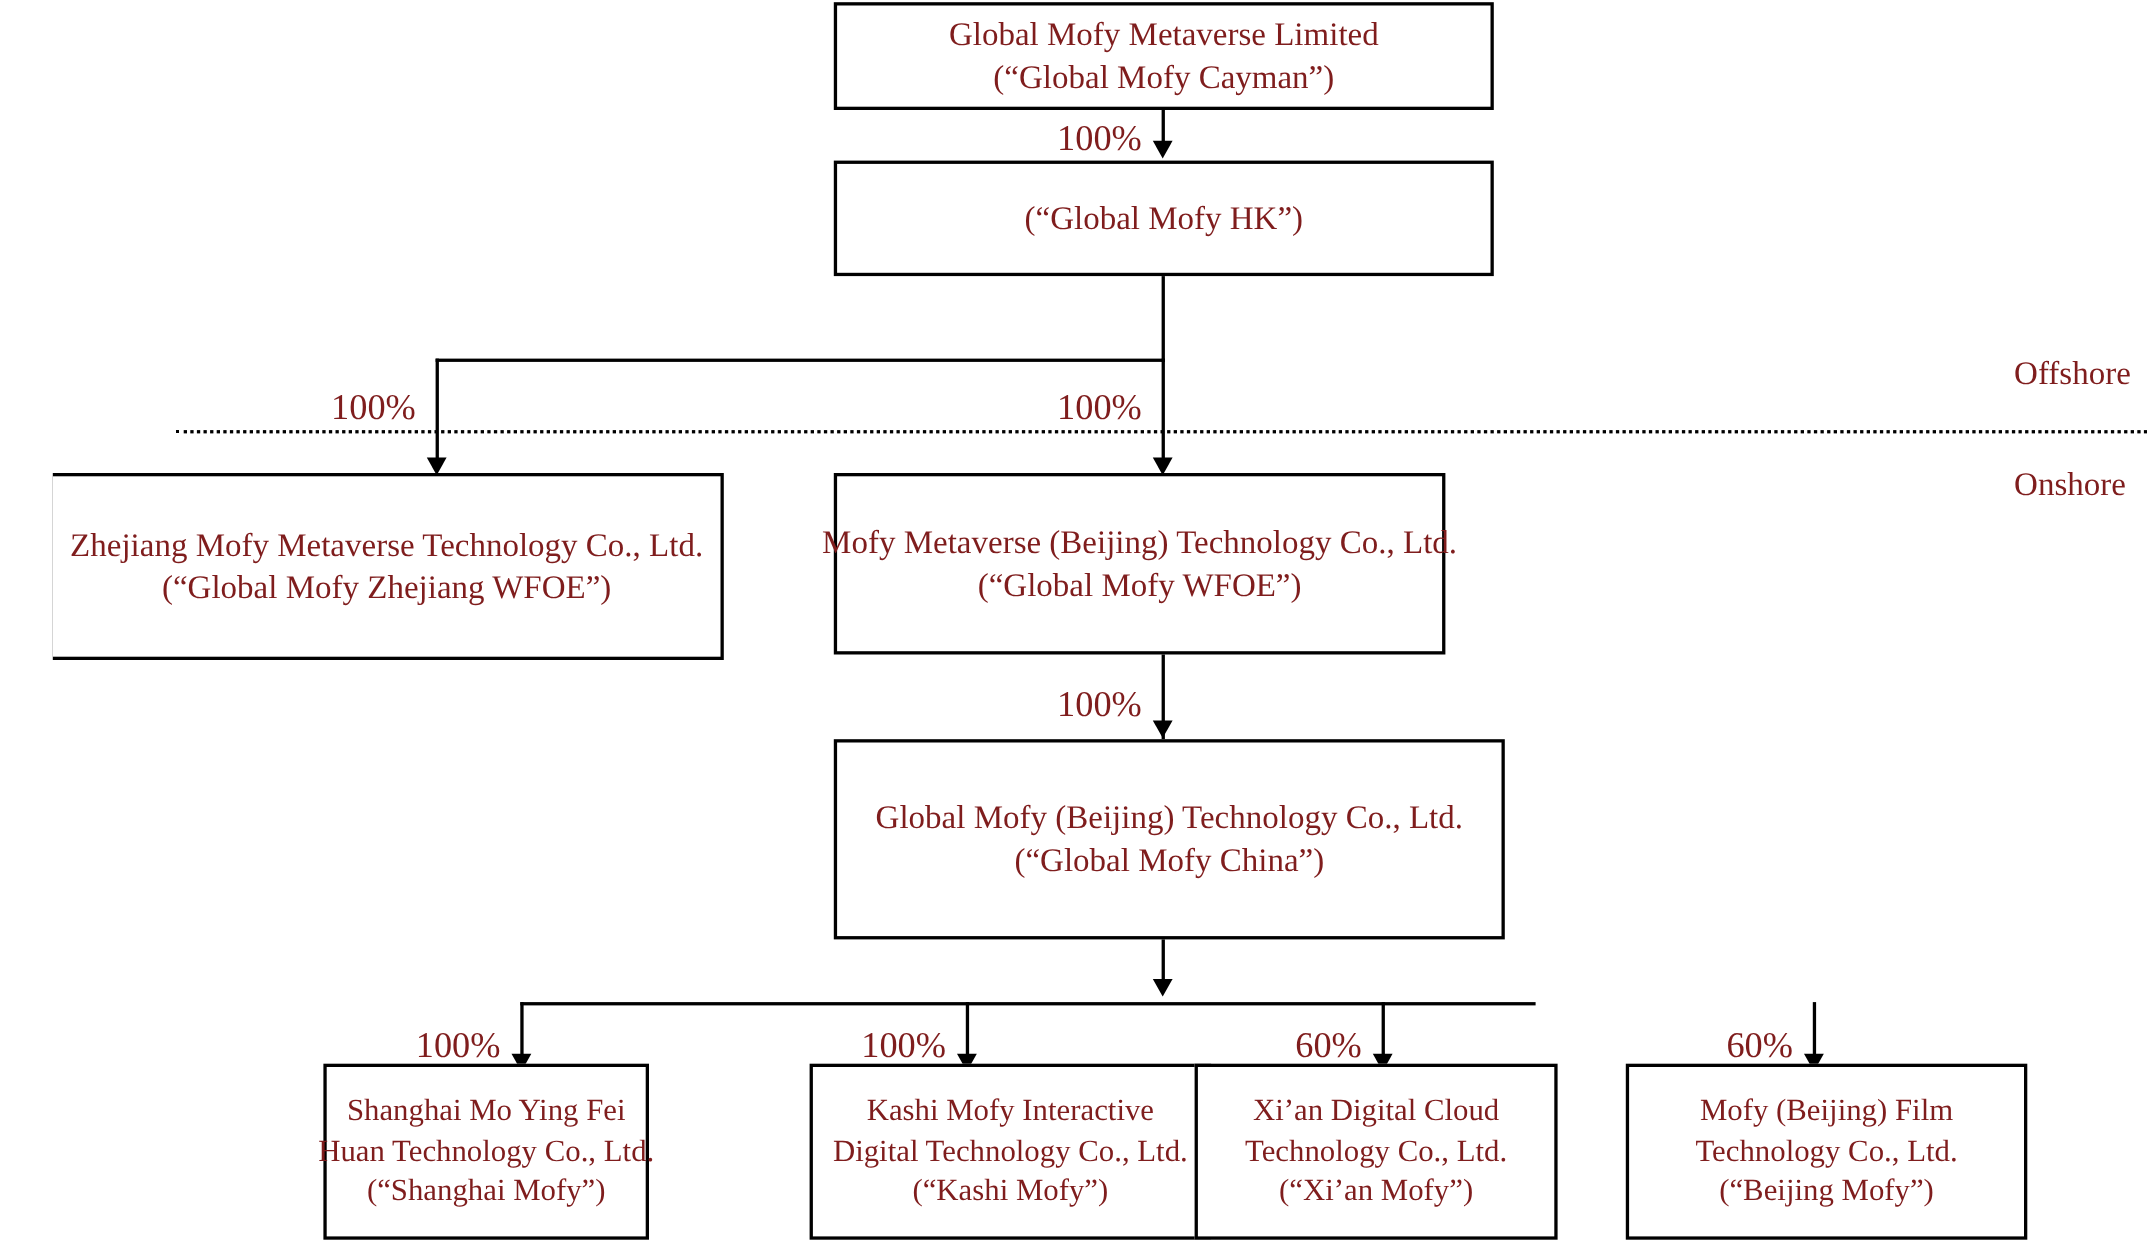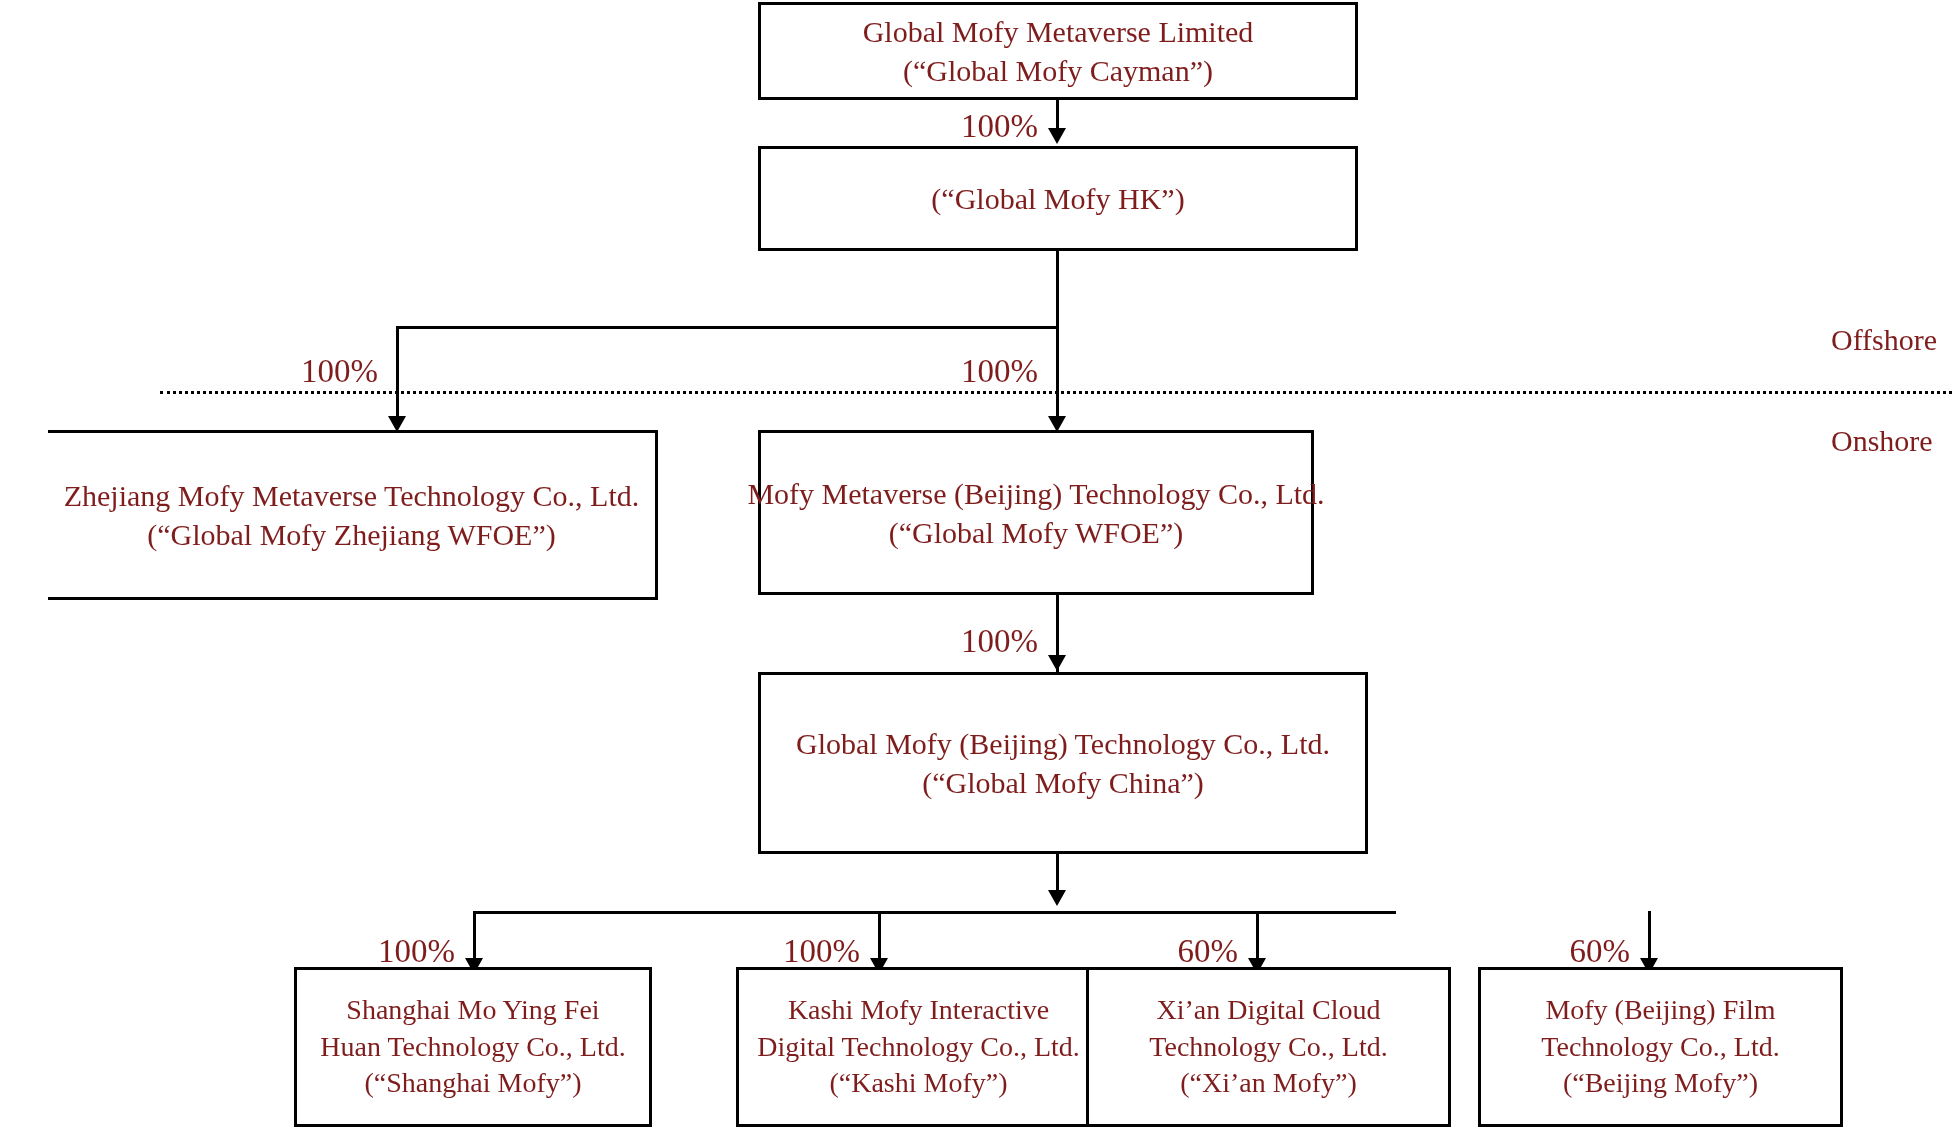--- a/index.html
+++ b/index.html
@@ -144,33 +144,33 @@
   <div class="pct" style="left:682px; top:935px; width:130px;">100%</div>
 
   <div class="vline" style="left:1208px; top:911px; height:56px;"></div>
   <div class="arrow" style="left:1200px; top:958px;"></div>
   <div class="pct" style="left:1080px; top:935px; width:110px;">60%</div>
 
   <div class="vline" style="left:1600px; top:911px; height:56px;"></div>
   <div class="arrow" style="left:1592px; top:958px;"></div>
   <div class="pct" style="left:1472px; top:935px; width:110px;">60%</div>
 
-  <div class="node small" style="left:246px; top:967px; width:358px; height:160px;">
+  <div class="node small" style="left:246px; top:967px; width:296px; height:160px;">
     <span class="line">Shanghai Mo Ying Fei</span>
     <span class="line">Huan Technology Co., Ltd.</span>
     <span class="line">(“Shanghai Mofy”)</span>
   </div>
 
   <div class="node small" style="left:688px; top:967px; width:365px; height:160px;">
     <span class="line">Kashi Mofy Interactive</span>
     <span class="line">Digital Technology Co., Ltd.</span>
     <span class="line">(“Kashi Mofy”)</span>
   </div>
 
-  <div class="node small" style="left:1038px; top:967px; width:365px; height:160px;text-align:center;">
+  <div class="node small" style="left:1038px; top:967px; width:330px; height:160px;text-align:center;">
     <span class="line">Xi’an Digital Cloud</span>
     <span class="line">Technology Co., Ltd.</span>
     <span class="line">(“Xi’an Mofy”)</span>
   </div>
 
   <div class="node small" style="left:1430px; top:967px; width:365px; height:160px;">
     <span class="line">Mofy (Beijing) Film</span>
     <span class="line">Technology Co., Ltd.</span>
     <span class="line">(“Beijing Mofy”)</span>
   </div>

